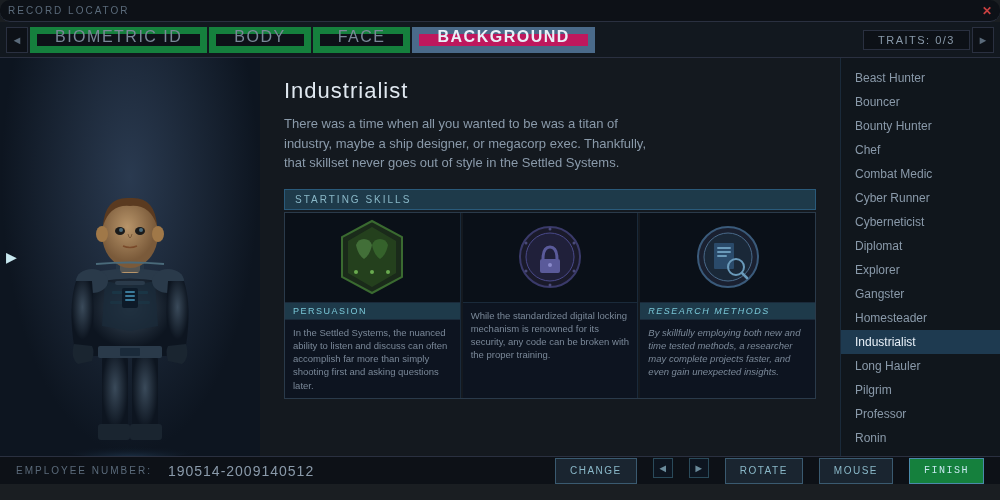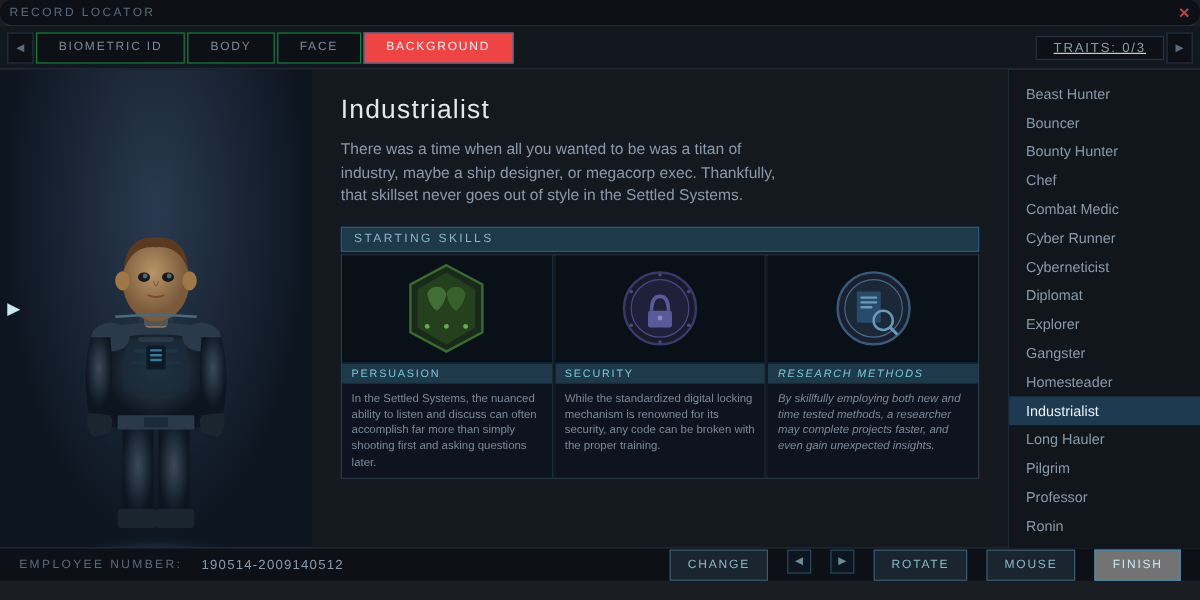--- a/index.html
+++ b/index.html
@@ -42,52 +42,52 @@
       display: flex;
       align-items: center;
       height: 36px;
       border-bottom: 1px solid #2a3040;
       padding: 0 6px;
       gap: 2px;
     }
     .nav-tab {
       height: 26px;
       display: flex;
-      align-items: center;
+      align-items: flex-end;
       padding: 0 18px;
-      font-size: 10px;
+      font-size: 16px;
       letter-spacing: 1.5px;
       text-transform: uppercase;
       color: #7a8898;
-      border: 1px solid #15803d;
+      border: 7px solid #15803d;
       cursor: pointer;
       background: #0d1117;
     }
     .nav-tab.active {
       color: #e8f0f8;
       border-color: #4a6a8a;
-      background: #ef4444;
+      background: #be185d;
+      font-weight: bold;
     }
     .nav-tab-bracket {
       width: 22px;
       height: 26px;
       display: flex;
       align-items: center;
       justify-content: center;
       border: 1px solid #2a3040;
       background: #0d1117;
       color: #5a6a7a;
       font-size: 11px;
     }
     .nav-spacer { flex: 1; }
     .traits-tab {
       display: flex;
       align-items: flex-end;
       gap: 8px;
-      text-decoration: underline;
     }
 
     
     .main-content {
       display: flex;
       height: 398px;
     }
 
     
     .portrait-area {
@@ -227,21 +227,21 @@
       padding: 0 16px;
       gap: 16px;
     }
     .employee-label {
       font-size: 10px;
       letter-spacing: 2px;
       text-transform: uppercase;
       color: #5a6a7a;
     }
     .employee-number {
-      font-size: 11px;
+      font-size: 14px;
       color: #8a9aaa;
       letter-spacing: 1px;
     }
     .bottom-actions {
       margin-left: auto;
       display: flex;
       align-items: flex-start;
       gap: 16px;
     }
     .btn-action {
@@ -252,23 +252,24 @@
       color: #8ab8c8;
       font-size: 10px;
       letter-spacing: 1.5px;
       text-transform: uppercase;
       cursor: pointer;
       display: flex;
       align-items: center;
       gap: 4px;
     }
     .btn-action.finish {
-      background: #737373;
+      background: #15803d;
       border-color: #4a8aaa;
       color: #c8e8f0;
+      font-family: Liberation Mono, monospace;
     }
     .btn-small {
       width: 20px;
       height: 20px;
       background: #0d1520;
       border: 1px solid #2a4a5a;
       color: #6a8a9a;
       font-size: 11px;
       display: flex;
       align-items: center;
@@ -439,21 +440,20 @@
               <circle cx="36" cy="48" r="2" fill="#8a8aca"></circle>
 
               <circle cx="36" cy="12" r="1.5" fill="#4a4a7a"></circle>
               <circle cx="60" cy="26" r="1.5" fill="#4a4a7a"></circle>
               <circle cx="60" cy="54" r="1.5" fill="#4a4a7a"></circle>
               <circle cx="36" cy="68" r="1.5" fill="#4a4a7a"></circle>
               <circle cx="12" cy="54" r="1.5" fill="#4a4a7a"></circle>
               <circle cx="12" cy="26" r="1.5" fill="#4a4a7a"></circle>
             </svg>
           </div>
-          <div class="skill-name-bar">SECURITY</div>
           <div class="skill-desc">While the standardized digital locking mechanism is renowned for its security, any code can be broken with the proper training.</div>
         </div>
 
         <div class="skill-card">
           <div class="skill-icon-area">
             <svg width="72" height="80" viewBox="0 0 72 80">
 
               <circle cx="36" cy="40" r="30" fill="#1a2030" stroke="#3a5a7a" stroke-width="2"></circle>
               <circle cx="36" cy="40" r="24" fill="#1a2838" stroke="#4a6a8a" stroke-width="1"></circle>
 

